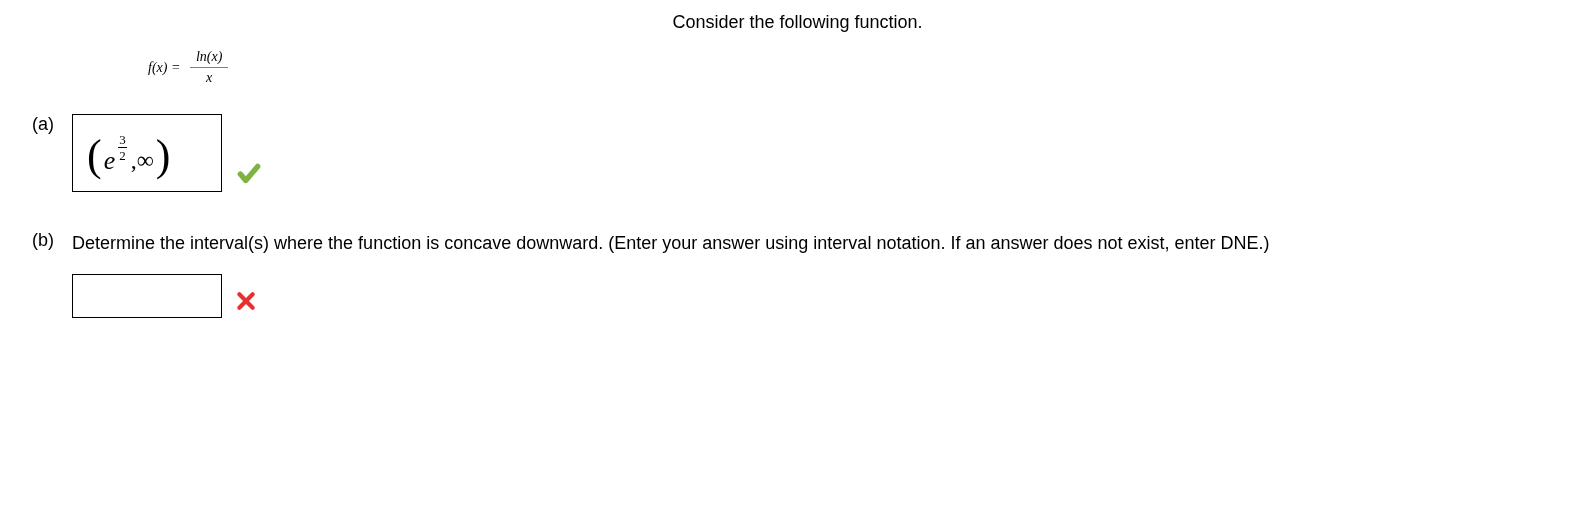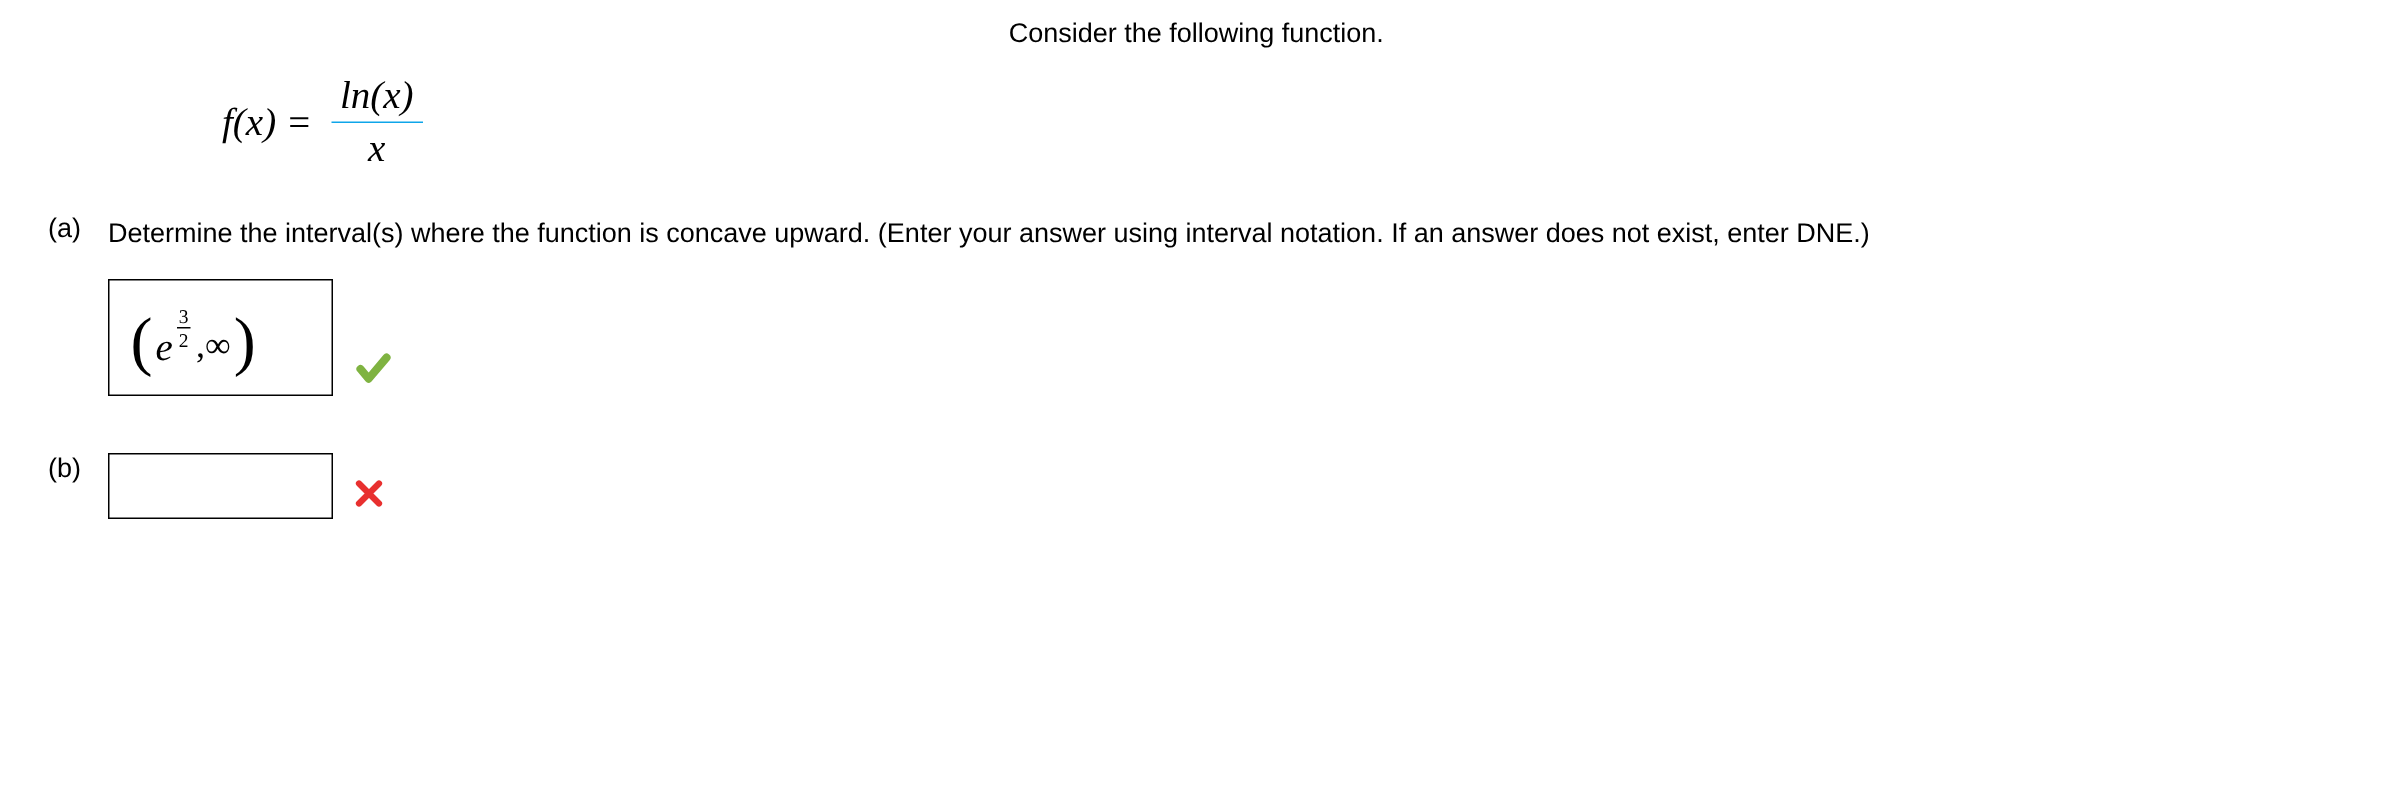--- a/index.html
+++ b/index.html
@@ -17,21 +17,21 @@
     }
     .intro {
       margin-bottom: 16px;
       text-align: center;
     }
     .function-display {
       margin-left: 130px;
       margin-bottom: 28px;
       font-style: italic;
       font-family: 'Times New Roman', serif;
-      font-size: 26px;
+      font-size: 14px;
     }
     .fn-left {
       display: inline-block;
       vertical-align: middle;
     }
     .fraction {
       display: inline-block;
       vertical-align: middle;
       text-align: center;
       margin-left: 6px;
@@ -140,21 +140,20 @@
   <span class="fn-left">f(x) =</span>
   <span class="fraction">
     <span class="num">ln(x)</span>
     <span class="den">x</span>
   </span>
 </div>
 
 <div class="part">
   <div class="part-label">(a)</div>
   <div class="part-content">
-    <div class="question-text">Determine the interval(s) where the function is concave upward. (Enter your answer using interval notation. If an answer does not exist, enter DNE.)</div>
     <div class="answer-row">
       <div class="answer-box tall">
         <span class="interval-content">
           <span class="paren">(</span>
           <span class="e-base">e</span>
           <span class="exp-frac">
             <span class="en">3</span>
             <span class="ed">2</span>
           </span>
           <span class="comma-inf">,∞</span>
@@ -166,20 +165,21 @@
           <path d="M4 12 L9 18 L20 5" stroke="#7fb341" stroke-width="5" fill="none" stroke-linecap="round" stroke-linejoin="round"></path>
         </svg>
       </span>
     </div>
   </div>
 </div>
 
 <div class="part">
   <div class="part-label">(b)</div>
   <div class="part-content">
+    <div class="question-text">Determine the interval(s) where the function is concave downward. (Enter your answer using interval notation. If an answer does not exist, enter DNE.)</div>
     <div class="answer-row">
       <div class="answer-box">
         <span></span>
       </div>
       <span class="cross-icon">
         <svg viewBox="0 0 24 24">
           <path d="M4 4 L20 20 M20 4 L4 20" stroke="#e8302f" stroke-width="5" stroke-linecap="round"></path>
         </svg>
       </span>
     </div>

